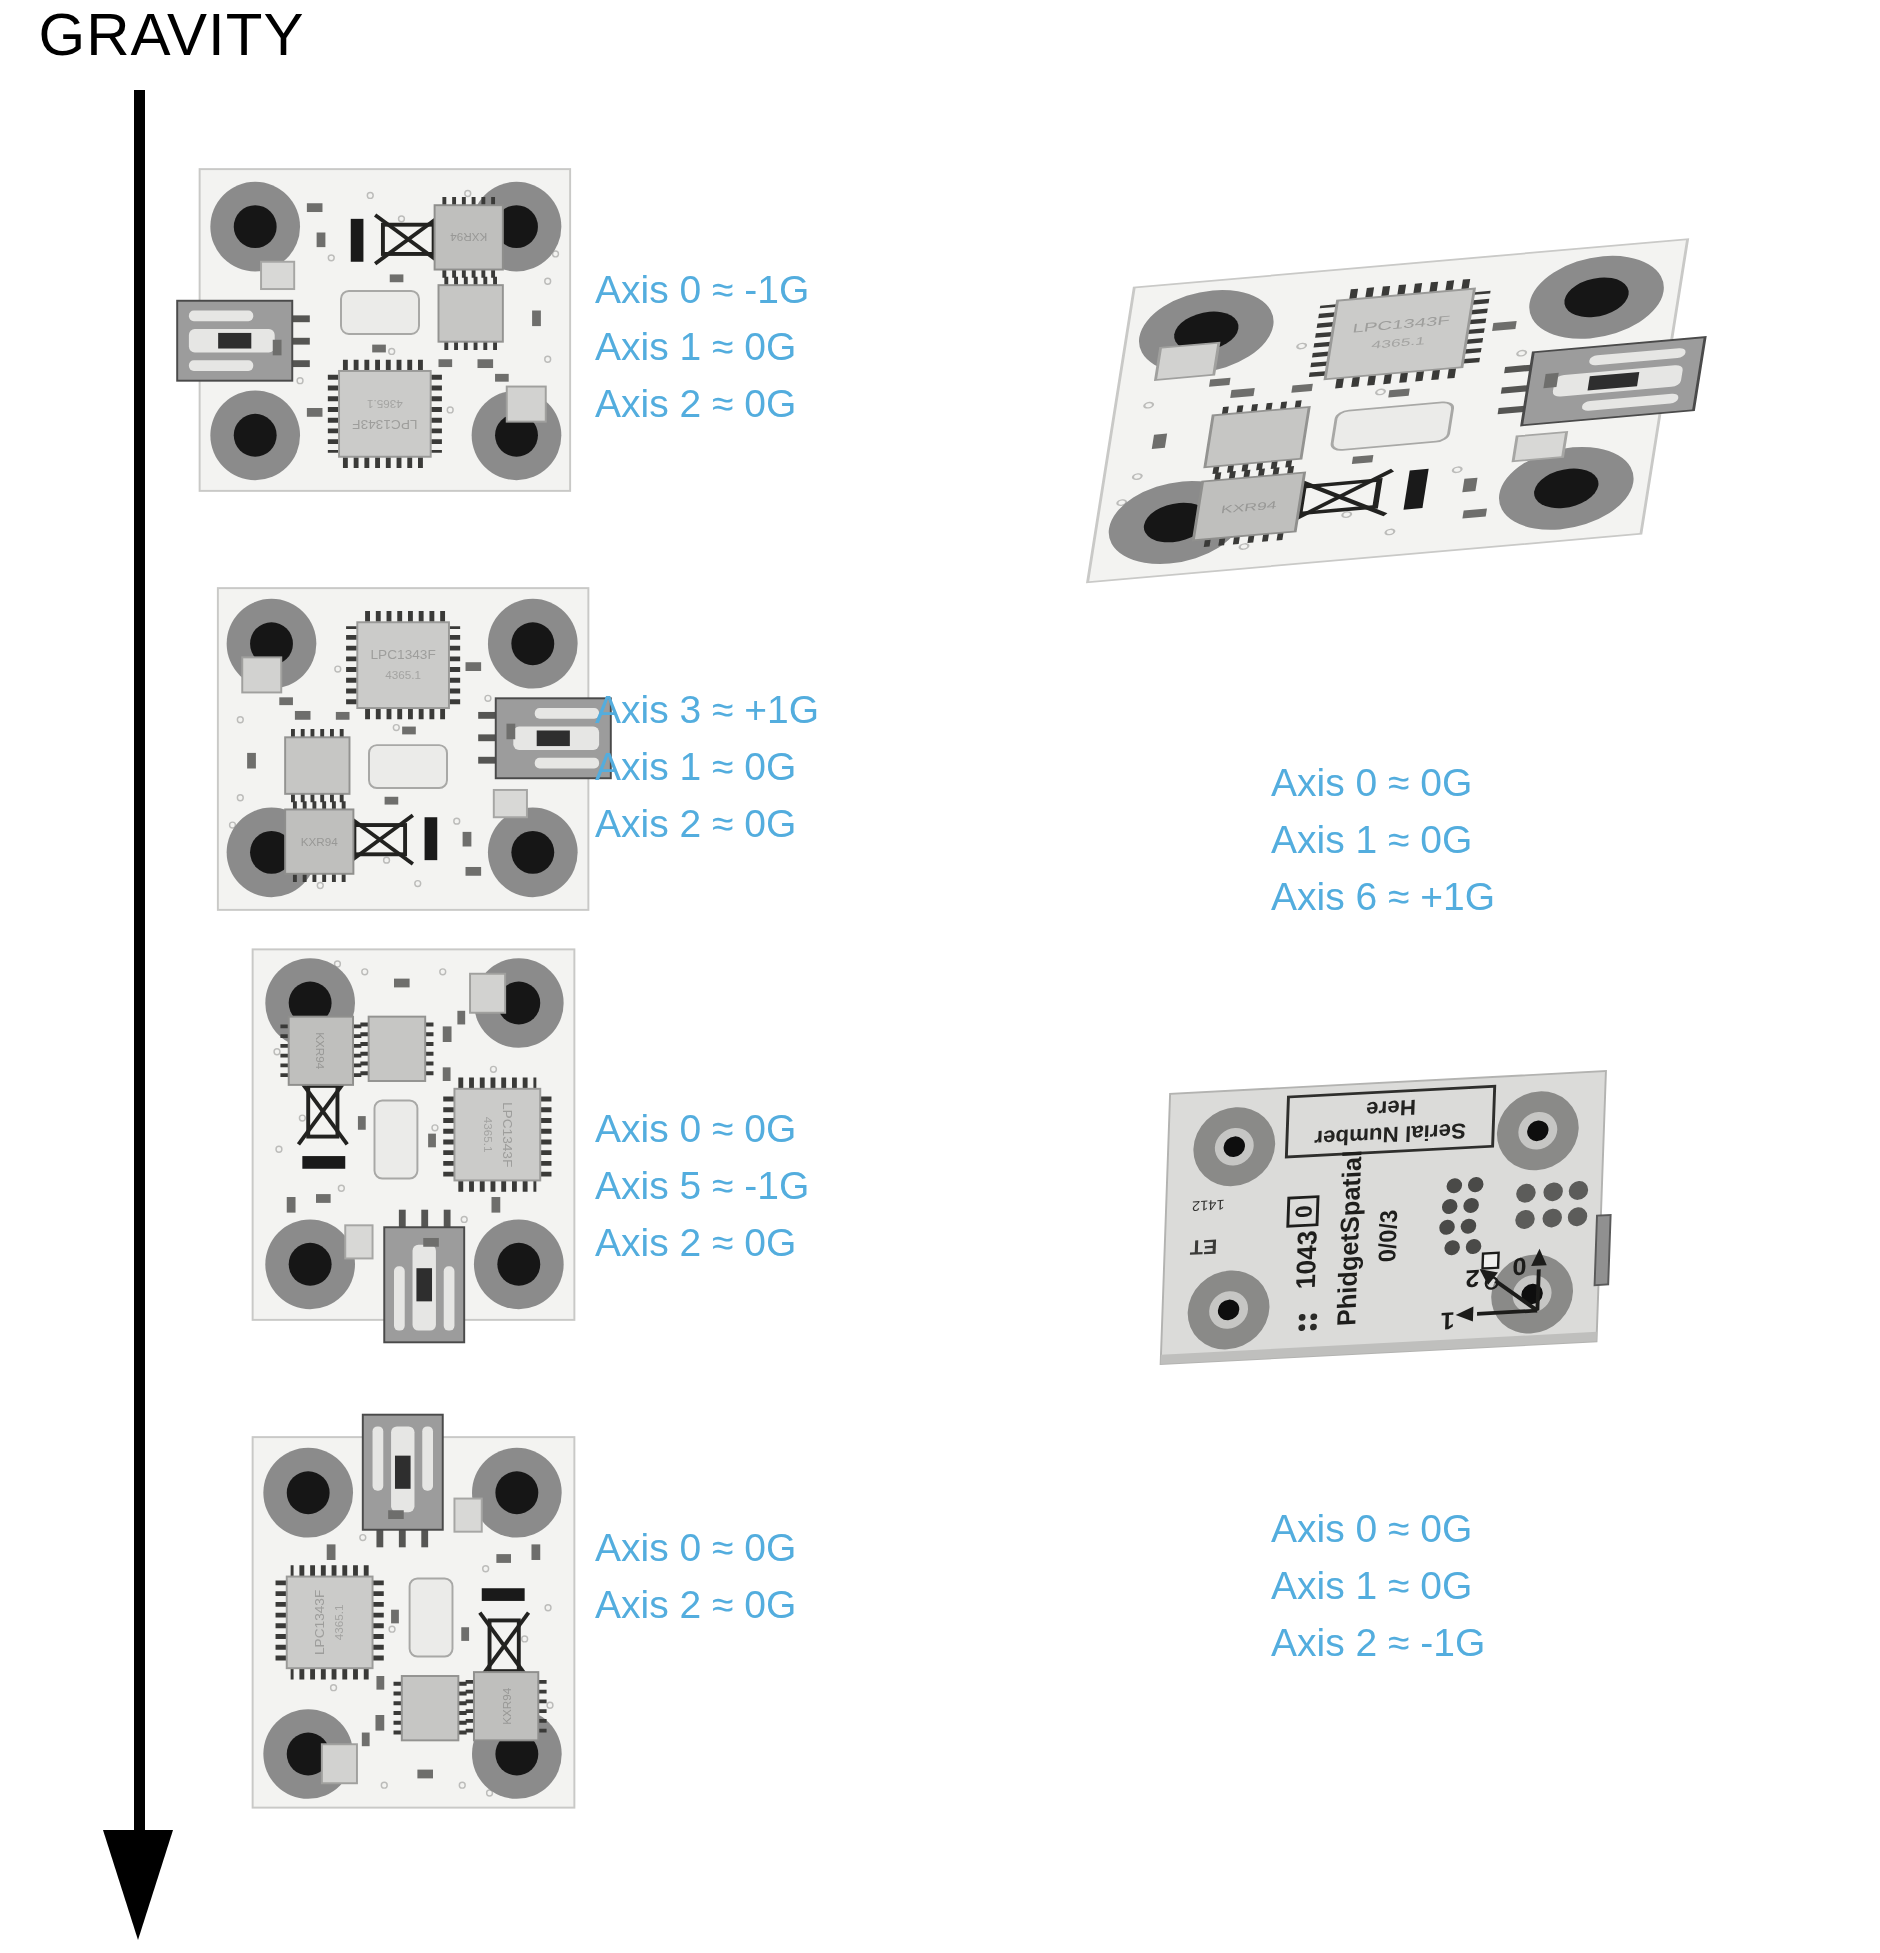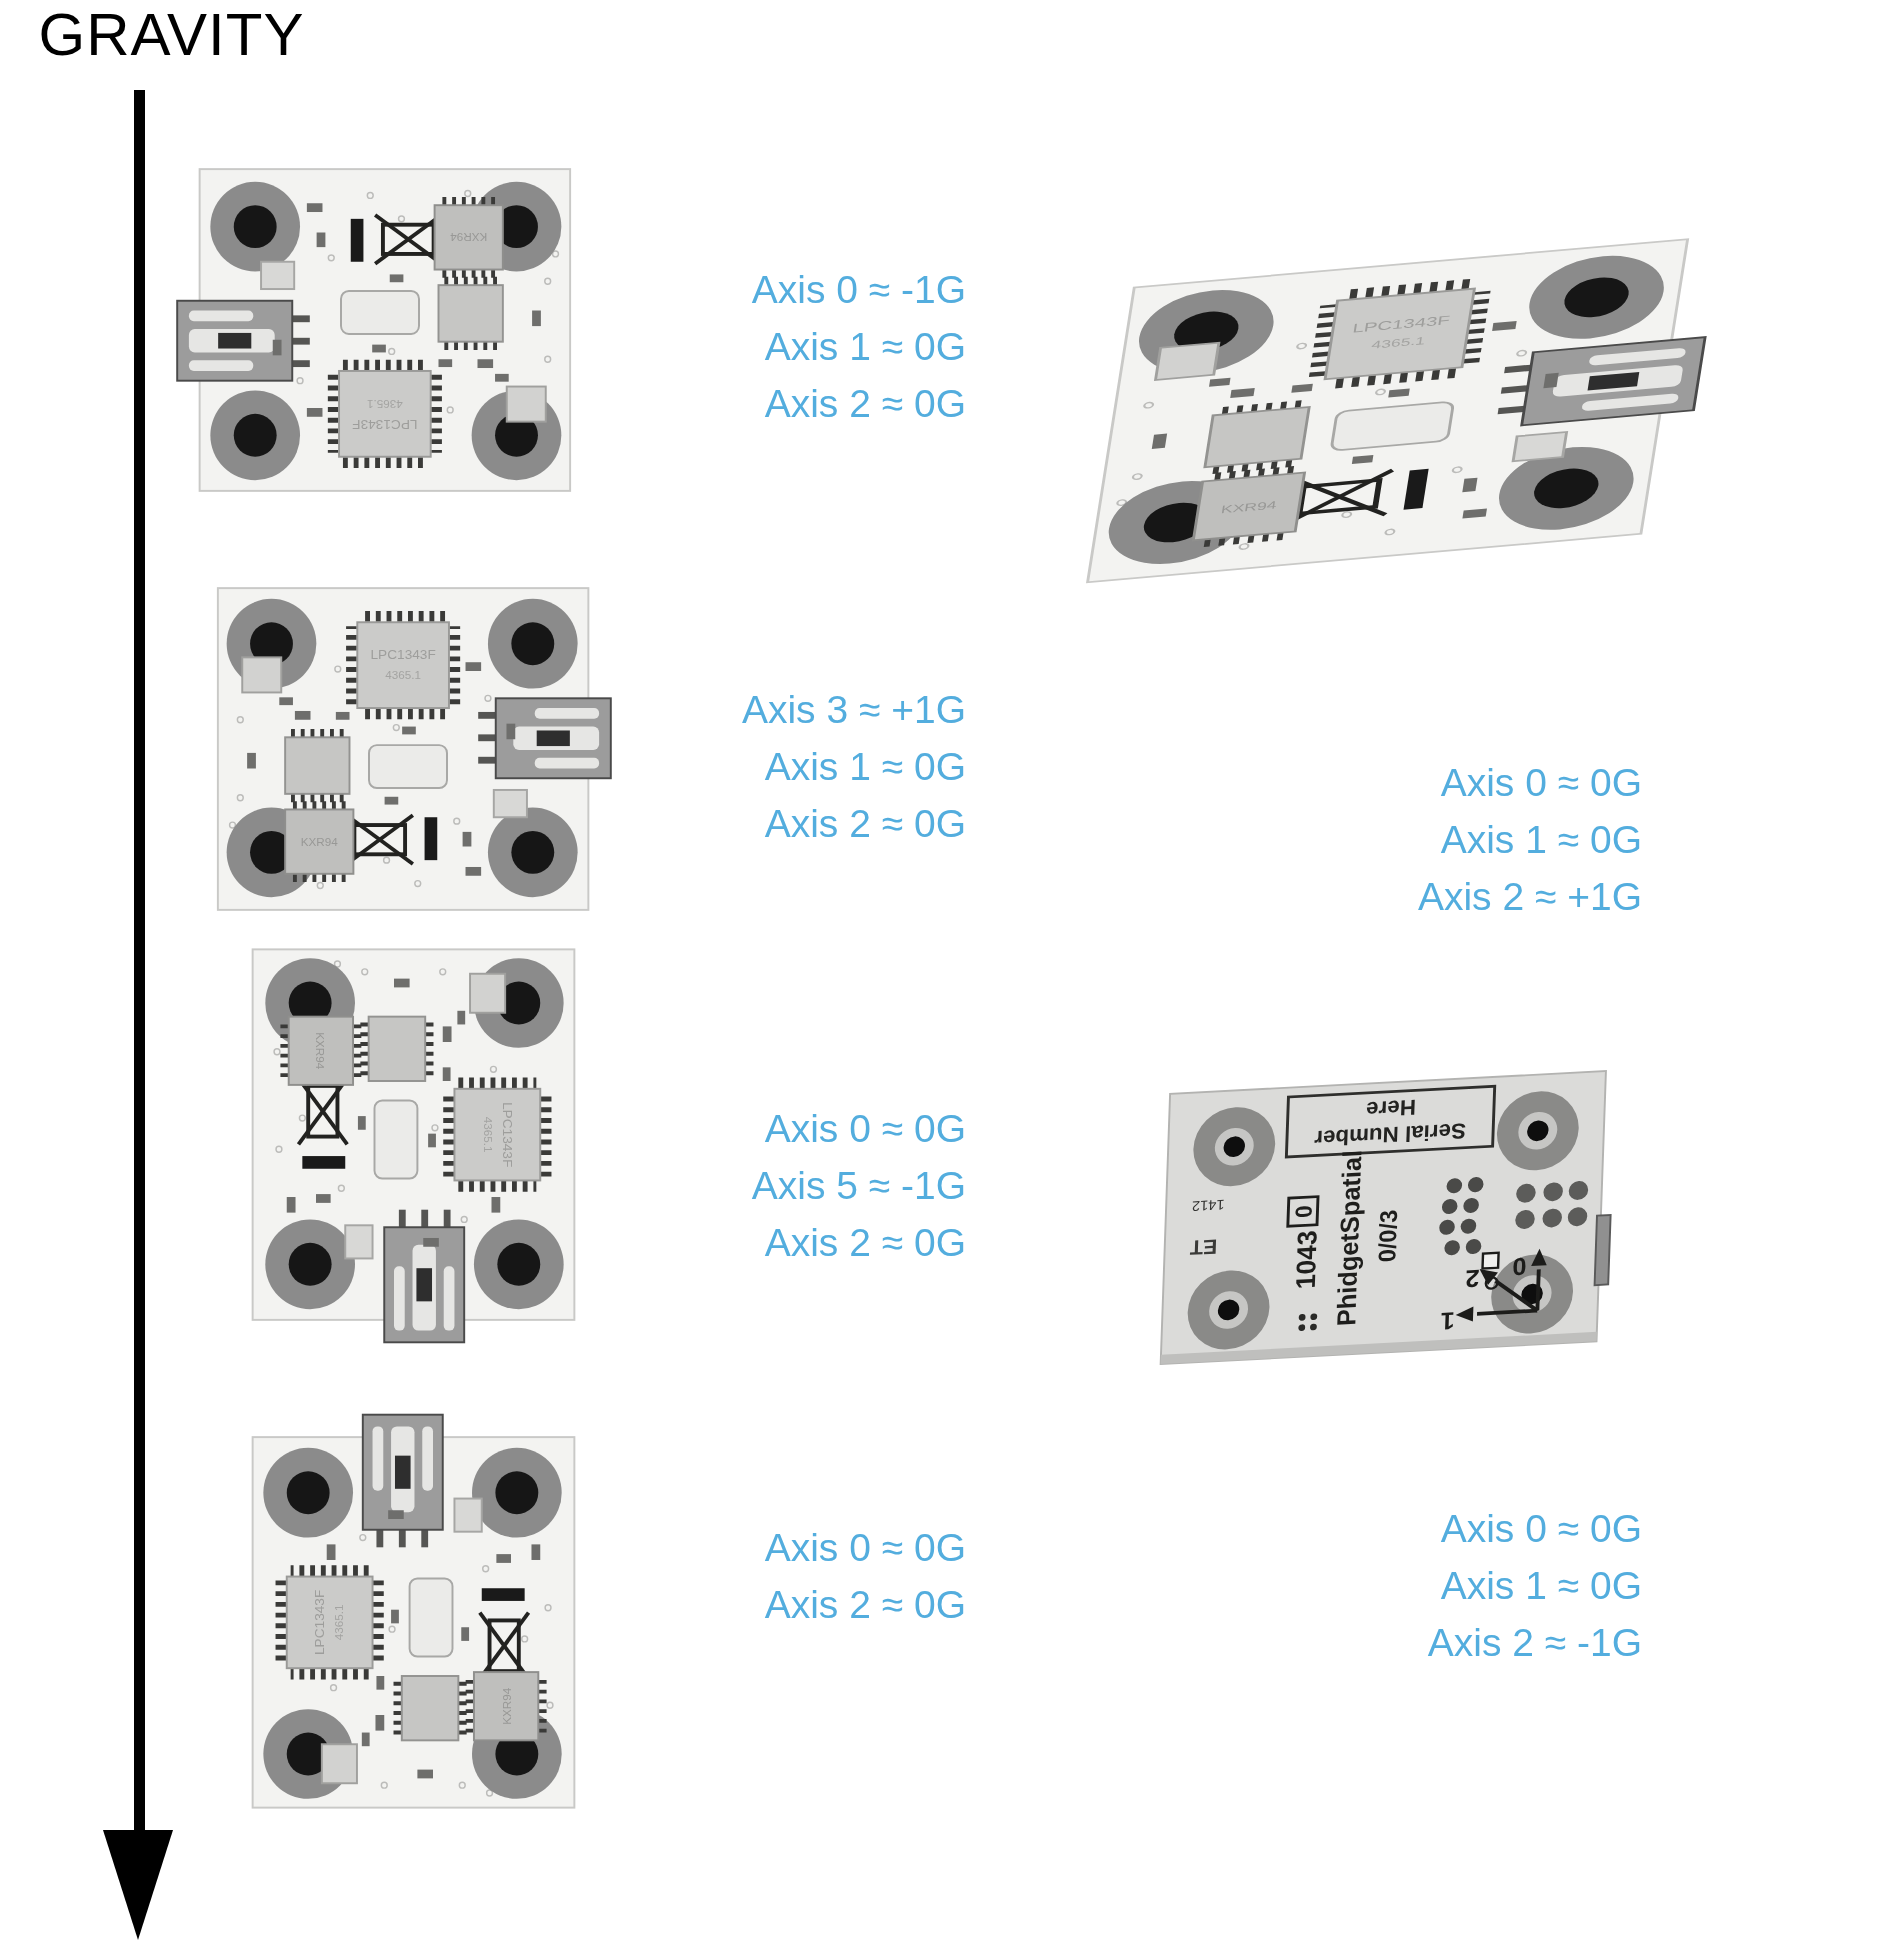--- a/index.html
+++ b/index.html
@@ -13,21 +13,21 @@
   }
   #arrow-shaft{
     left:134px;top:90px;width:10.7px;height:1742px;background:#000;
   }
   #arrow-head{
     left:103px;top:1830px;width:0;height:0;
     border-left:35px solid transparent;border-right:35px solid transparent;
     border-top:110px solid #000;
   }
   .readings{
-    width:371px;text-align:right;font-size:39px;line-height:57px;
+    width:371px;text-align:left;font-size:39px;line-height:57px;
     color:#53ADDE;
   }
   .board-svg{position:absolute;}
   #board-5{transform:rotate(-5deg) skewX(-14deg) scaleY(0.60) rotate(180deg);}
   #board-2{transform:rotate(180deg);}
   #board-3{transform:rotate(-90deg);}
   #board-4{transform:rotate(90deg);}
   #board-6{transform:rotate(-3deg) skewX(-5deg) scaleY(0.96);}
   svg text{font-family:"Liberation Sans",sans-serif;}
 </style>
@@ -264,21 +264,21 @@
 </div>
 
 <div class="readings abs" style="left:595px;top:1519px;">
   <div>Axis 0 ≈ 0G</div>
   <div>Axis 2 ≈ 0G</div>
 </div>
 
 <div class="readings abs" style="left:1271px;top:754px;">
   <div>Axis 0 ≈ 0G</div>
   <div>Axis 1 ≈ 0G</div>
-  <div>Axis 2 ≈ +1G</div>
+  <div>Axis 6 ≈ +1G</div>
 </div>
 
 <div class="readings abs" style="left:1271px;top:1500px;">
   <div>Axis 0 ≈ 0G</div>
   <div>Axis 1 ≈ 0G</div>
   <div>Axis 2 ≈ -1G</div>
 </div>
 
 
 </body></html>

